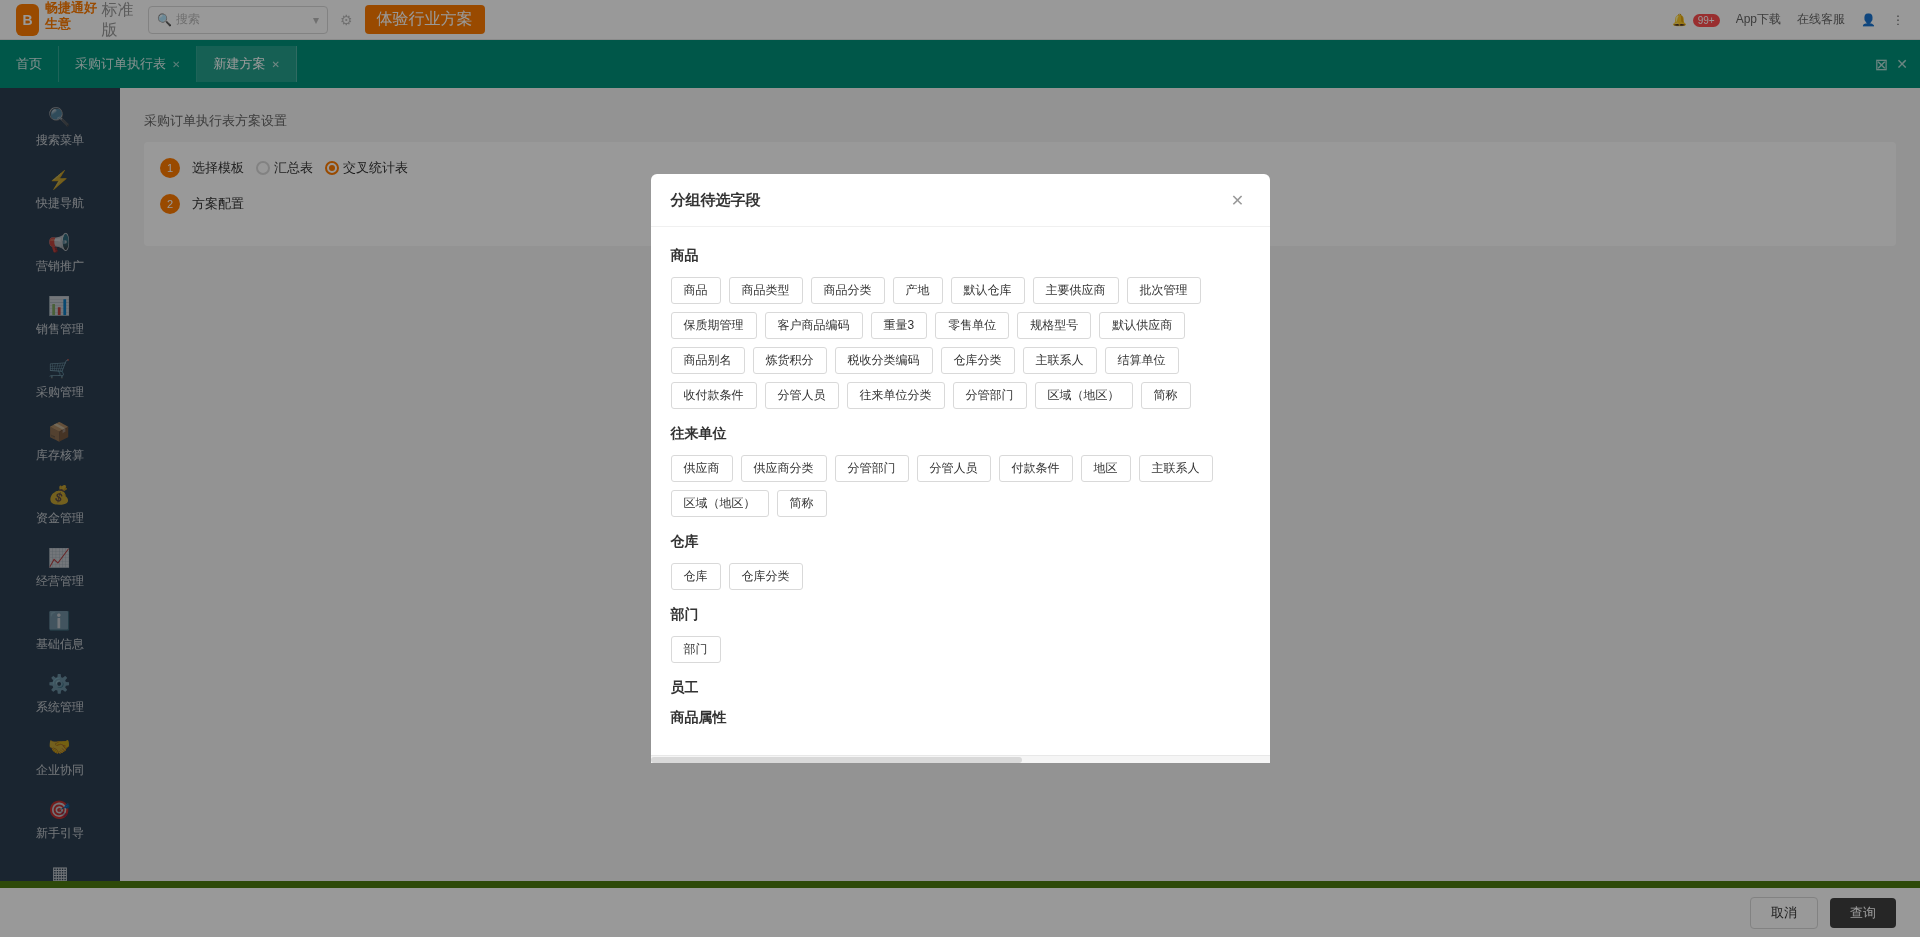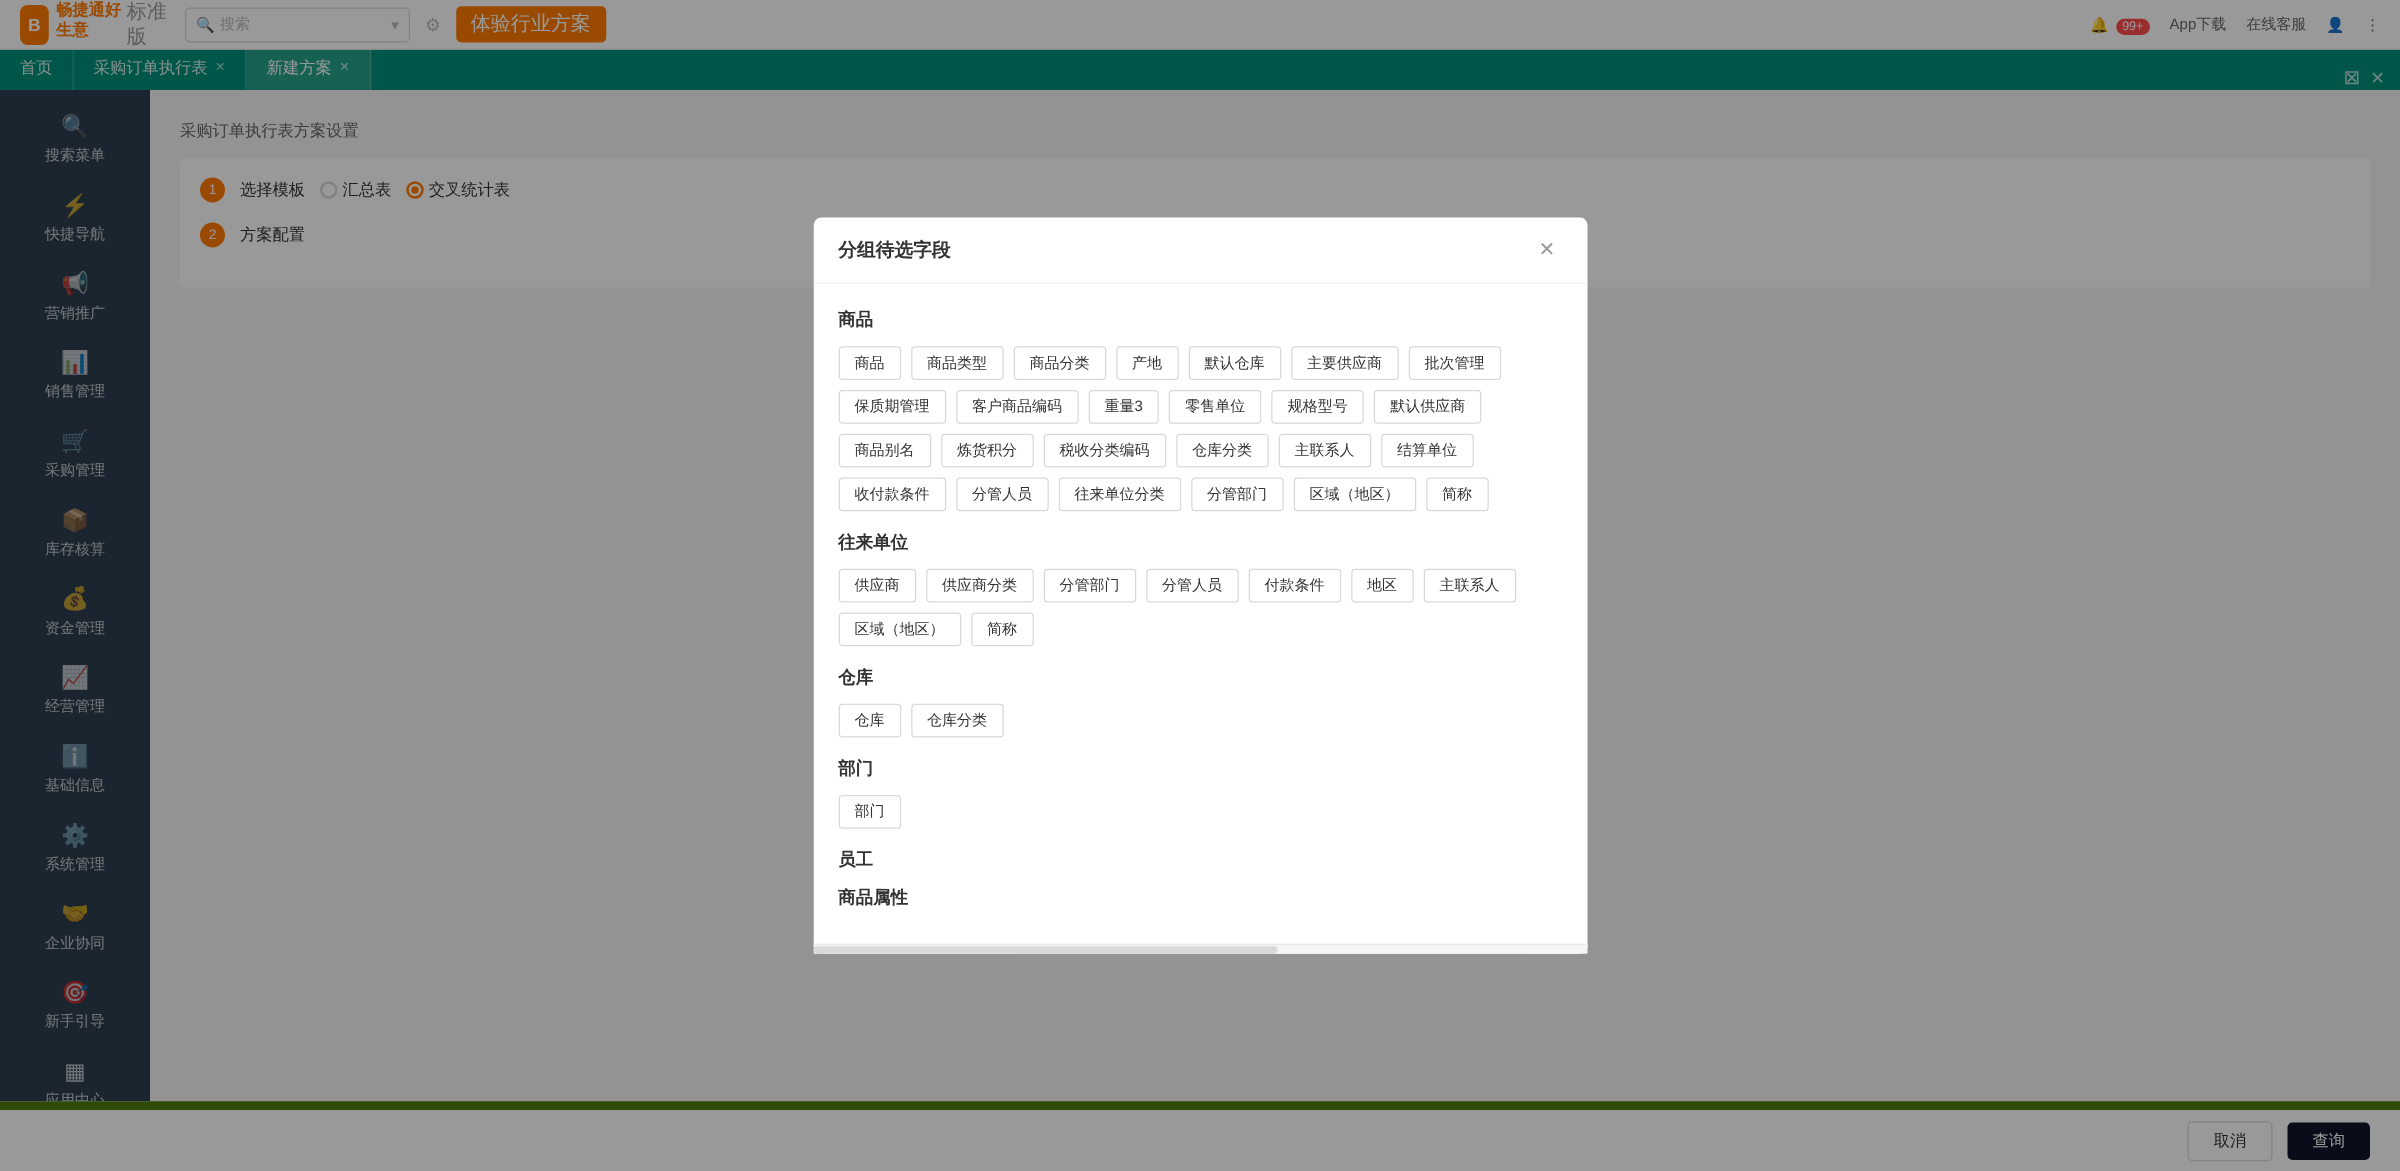--- a/index.html
+++ b/index.html
@@ -66,24 +66,24 @@
       background: #ff4d4f;
       color: white;
       border-radius: 10px;
       padding: 1px 5px;
       font-size: 10px;
       margin-left: 2px;
     }
 
     
     .nav-tabs {
-      height: 32px;
+      height: 48px;
       background: #00917a;
       display: flex;
-      align-items: flex-end;
+      align-items: center;
       padding: 0 0 0 0;
     }
     .nav-tab {
       height: 36px;
       padding: 0 16px;
       display: flex;
       align-items: center;
       color: rgba(255,255,255,0.85);
       font-size: 13px;
       cursor: pointer;
@@ -275,21 +275,21 @@
     .btn-cancel {
       border: 1px solid #d9d9d9;
       background: #fff;
       color: #333;
       border-radius: 4px;
       padding: 6px 20px;
       font-size: 13px;
       cursor: pointer;
     }
     .btn-confirm {
-      background: #0f172a;
+      background: #404040;
       color: white;
       border: none;
       border-radius: 4px;
       padding: 6px 20px;
       font-size: 13px;
       cursor: pointer;
     }
 
     
     .dialog-hscroll {

